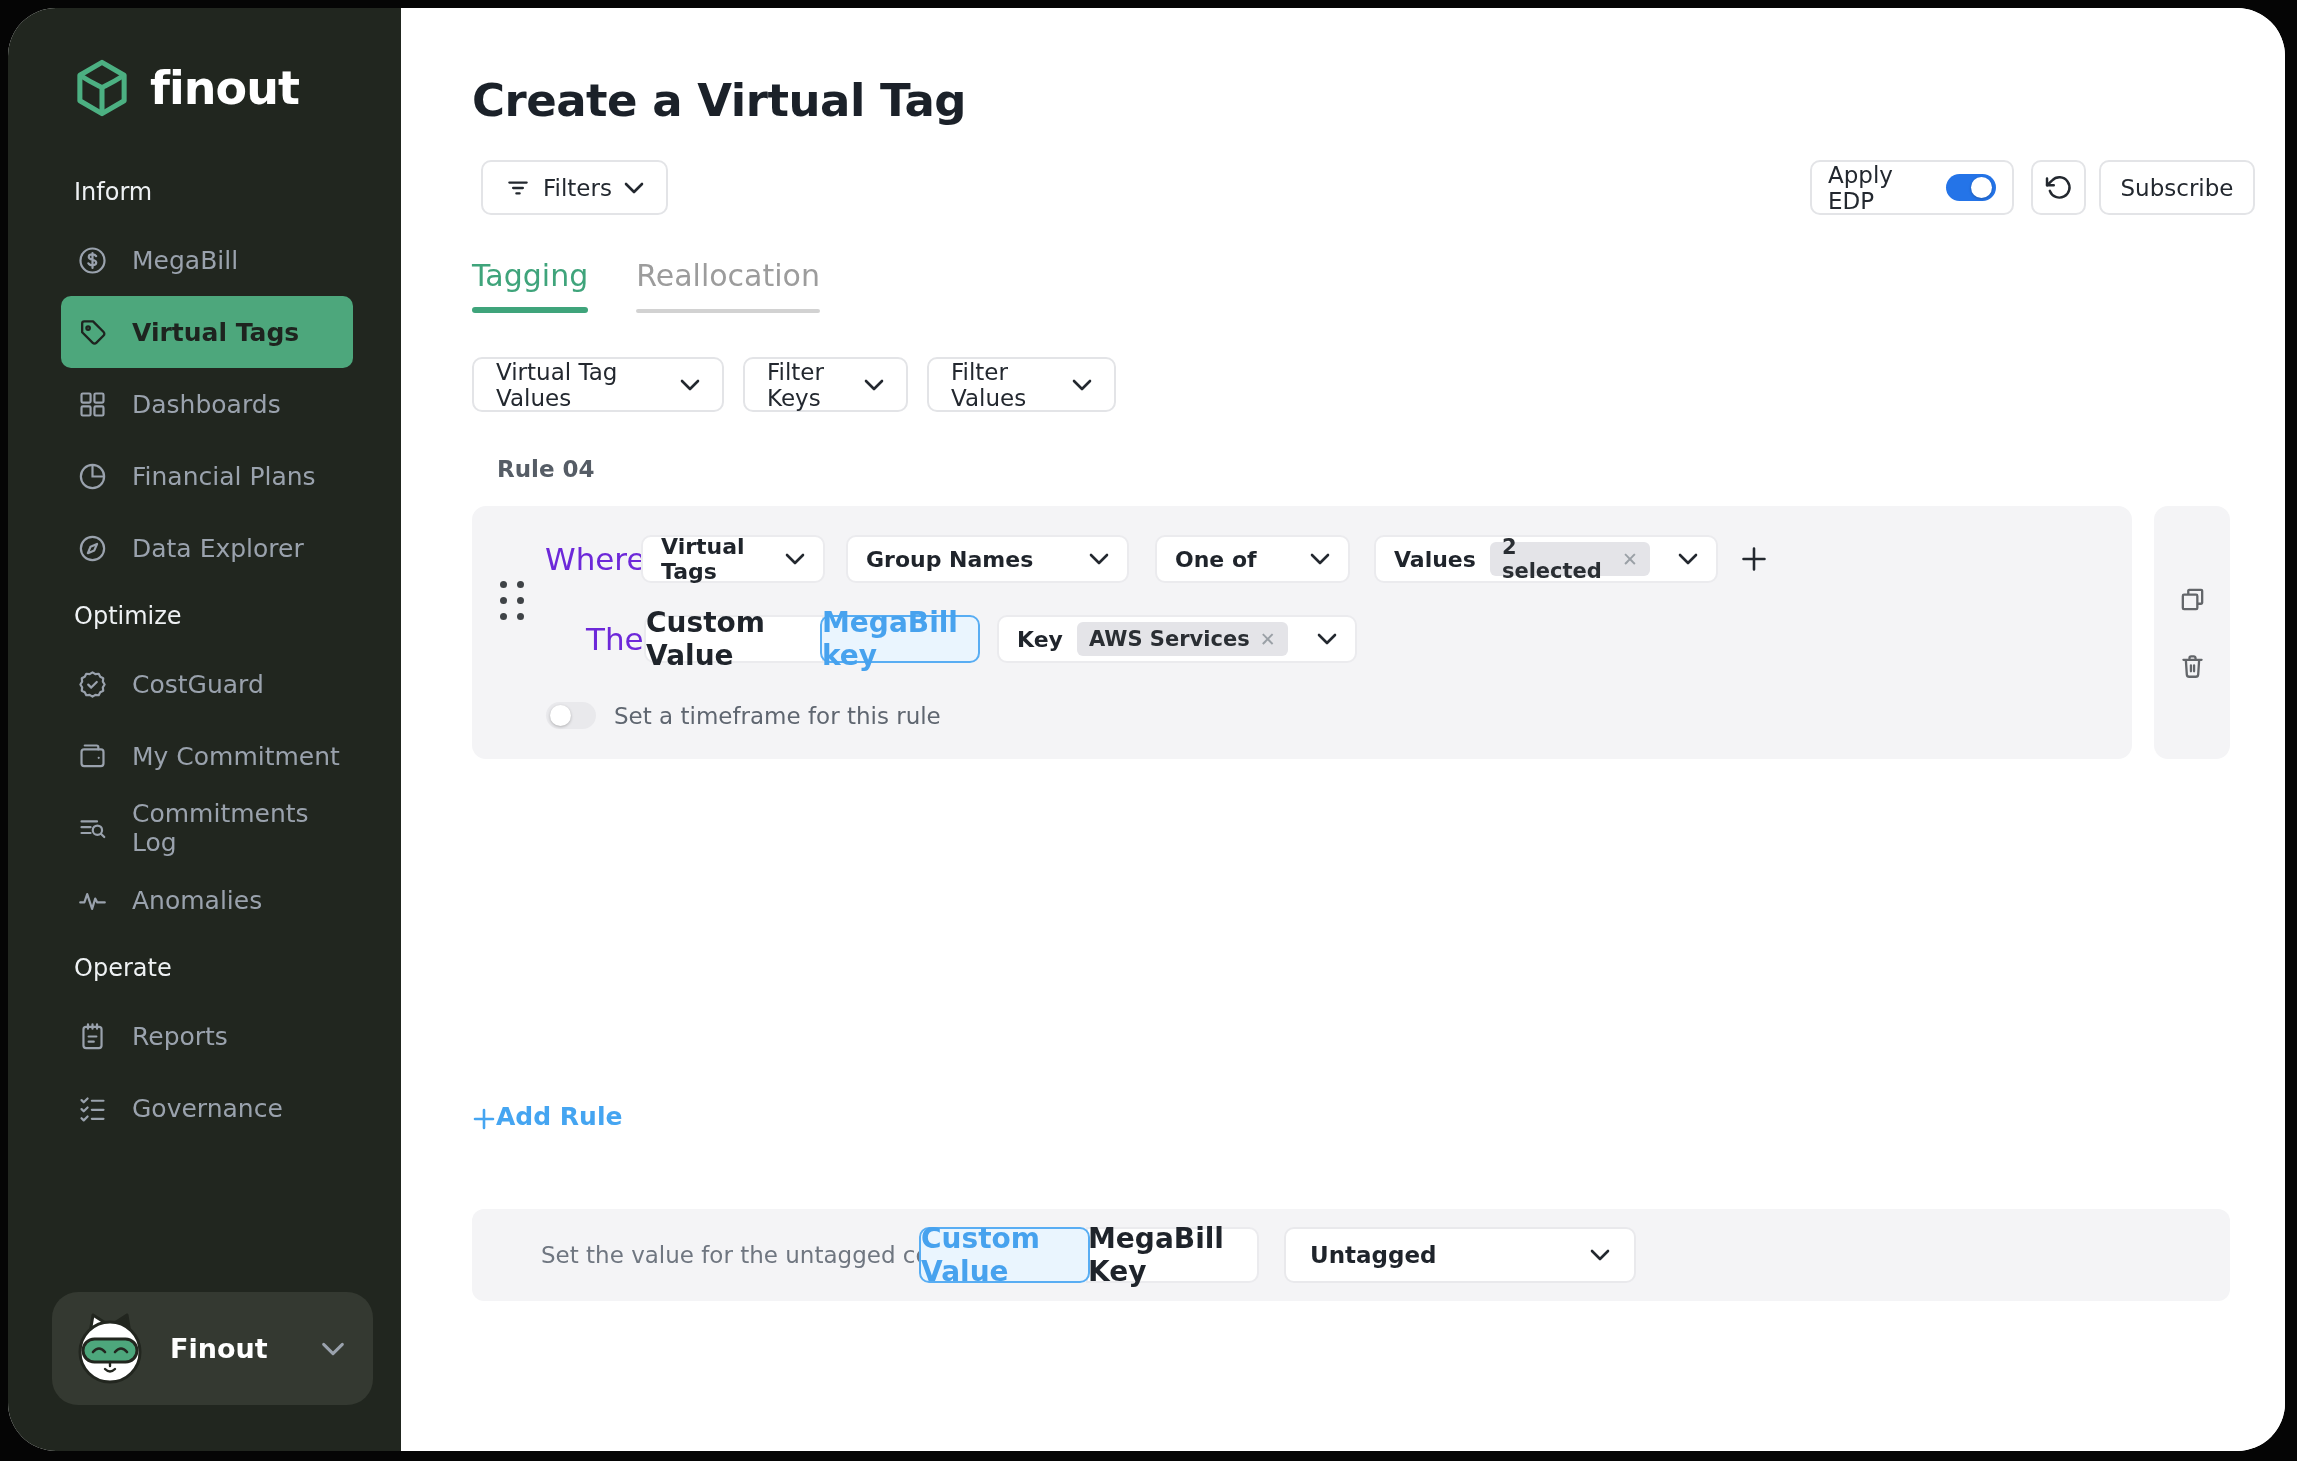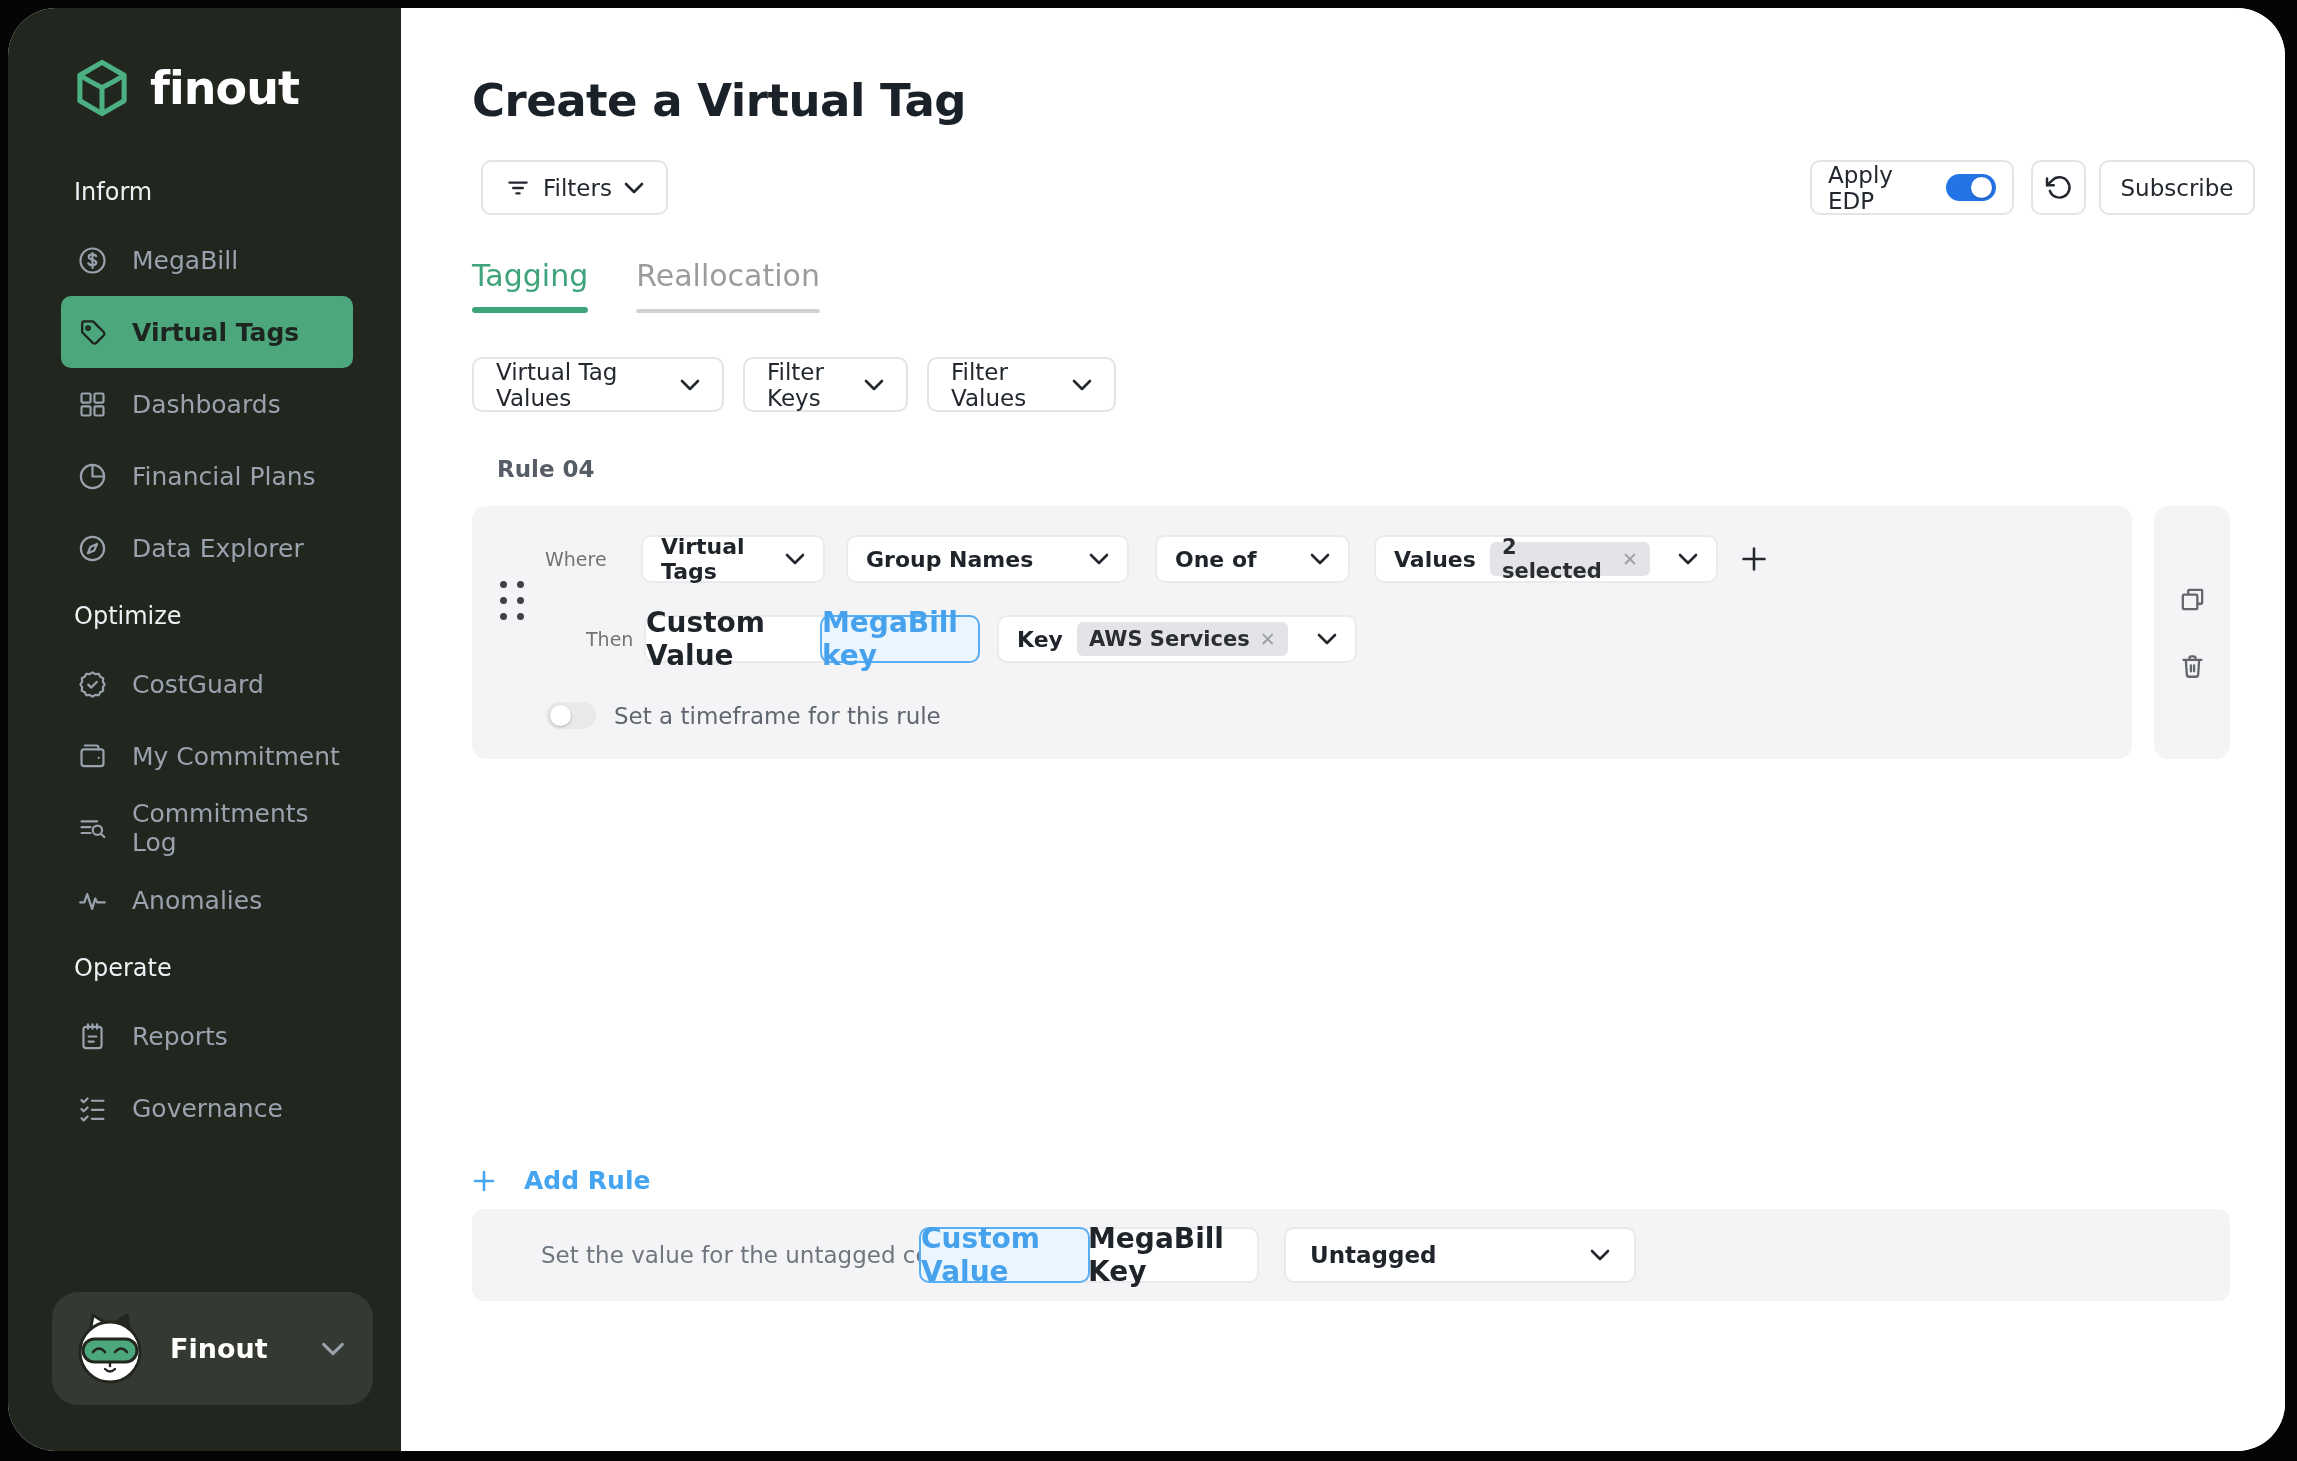--- a/index.html
+++ b/index.html
@@ -51,21 +51,21 @@
   .filter-row { position:absolute; left:71px; top:349px; display:flex; gap:19px; }
   .filter-dd { height:55px; background:#fff; border:2px solid #e3e4e7; border-radius:10px; display:flex; align-items:center; justify-content:space-between; padding:0 22px; font-size:23px; color:#23282f; cursor:pointer; gap:18px; }
   .fd-vtv { width:252px; } .fd-fk { width:165px; } .fd-fv { width:189px; }
 
   .rule-title { position:absolute; left:96px; top:448px; font-size:23px; font-weight:600; color:#565d66; }
 
   
   .rule-card { position:absolute; left:71px; top:498px; width:1660px; height:253px; background:#f4f4f6; border-radius:14px; }
   .drag-handle { position:absolute; left:28px; top:75px; display:grid; grid-template-columns:7px 7px; grid-gap:9px 10px; cursor:grab; }
   .drag-handle i { width:7px; height:7px; border-radius:50%; background:#3f4347; }
-  .row-label { position:absolute; font-size:19px; color:#737373; line-height:48px; }
+  .row-label { position:absolute; font-size:31px; color:#6d28d9; line-height:48px; }
   .dd { position:absolute; height:48px; background:#fff; border:2px solid #ebebee; border-radius:10px; display:flex; align-items:center; padding:0 18px; font-size:22px; font-weight:600; color:#1f242b; cursor:pointer; gap:14px; }
   .dd .spacer { flex:1; }
   .chip { background:#e4e4e8; border-radius:6px; height:34px; display:flex; align-items:center; padding:0 12px; gap:10px; font-size:21px; font-weight:600; color:#2a2e33; }
   .chip .x { color:#9aa0a6; font-size:19px; font-weight:400; cursor:pointer; }
   .plus-btn { position:absolute; left:1258px; top:29px; width:48px; height:48px; display:flex; align-items:center; justify-content:center; cursor:pointer; color:#23282f; }
   .plus-btn svg { width:28px; height:28px; }
 
   .seg { height:48px; display:flex; align-items:center; justify-content:center; font-size:28px; font-weight:600; cursor:pointer; }
   .seg-white { background:#fff; border:2px solid #ebebee; color:#1f242b; }
   .seg-blue { background:#eaf5fe; border:2px solid #58adf3; color:#47a2ee; border-radius:10px; }
@@ -75,21 +75,21 @@
   .then-seg .seg-blue { width:160px; margin-left:-4px; }
 
   .tf-row { position:absolute; left:74px; top:196px; display:flex; align-items:center; gap:18px; }
   .tf-label { font-size:23px; color:#5f6670; }
 
   
   .icon-card { position:absolute; left:1753px; top:498px; width:76px; height:253px; background:#f4f4f6; border-radius:14px; display:flex; flex-direction:column; align-items:center; justify-content:center; gap:38px; }
   .icon-card svg { width:29px; height:29px; color:#63666a; cursor:pointer; }
 
   
-  .add-rule { position:absolute; left:71px; top:1158px; display:flex; align-items:center; gap:28px; color:#45a5f1; font-size:25px; font-weight:600; cursor:pointer; }
+  .add-rule { position:absolute; left:71px; top:1094px; display:flex; align-items:flex-end; gap:0; color:#45a5f1; font-size:25px; font-weight:600; cursor:pointer; }
   .add-rule svg { width:24px; height:24px; }
 
   
   .untagged-bar { position:absolute; left:71px; top:1201px; width:1758px; height:92px; background:#f4f4f6; border-radius:12px; }
   .untagged-label { position:absolute; left:69px; top:0; line-height:92px; font-size:23px; color:#6f7680; }
   .untagged-seg { position:absolute; left:447px; top:18px; display:flex; }
   .untagged-seg .seg { height:56px; }
   .untagged-seg .seg-blue { width:171px; z-index:2; }
   .untagged-seg .seg-white { width:173px; margin-left:-4px; border-radius:0 10px 10px 0; }
   .untagged-dd { position:absolute; left:812px; top:18px; width:352px; height:56px; background:#fff; border:2px solid #e9e9ec; border-radius:10px; display:flex; align-items:center; justify-content:space-between; padding:0 24px; font-size:23px; font-weight:600; color:#1f242b; cursor:pointer; }

